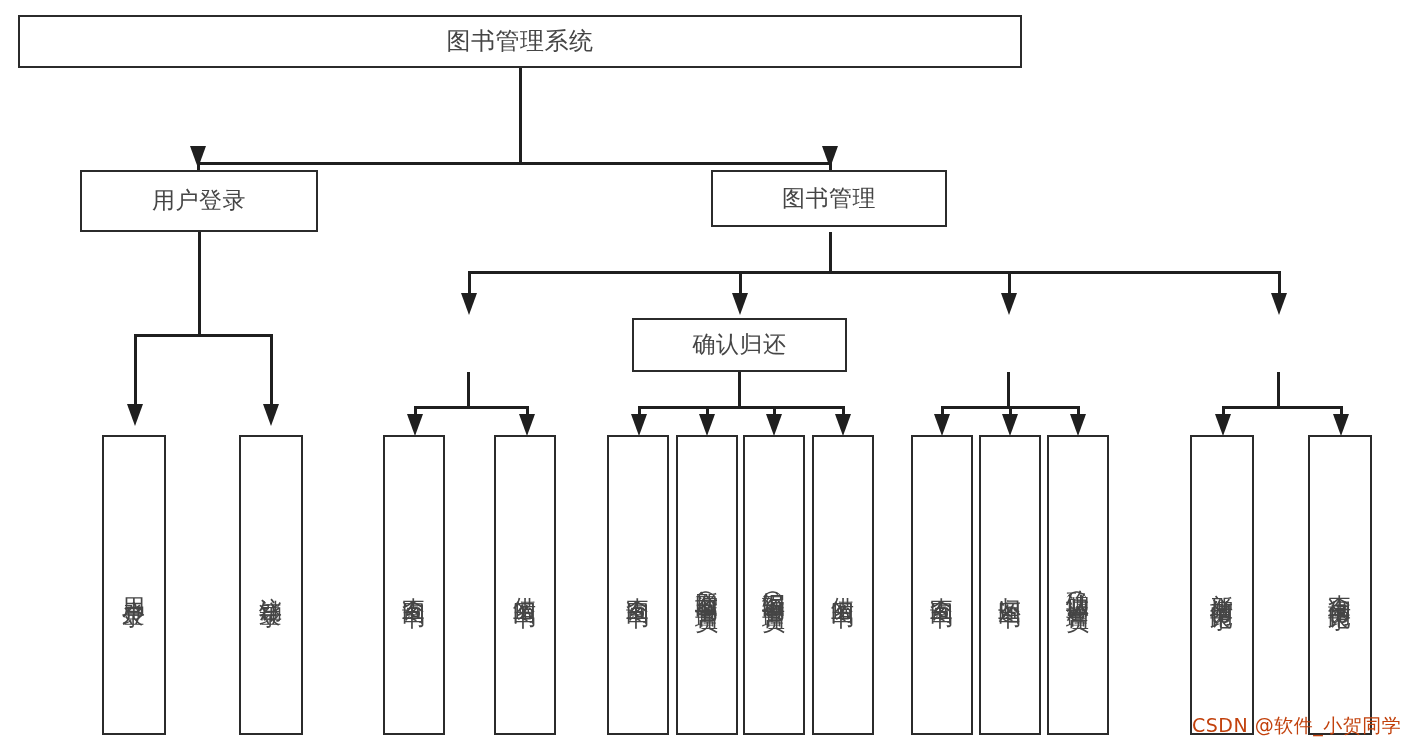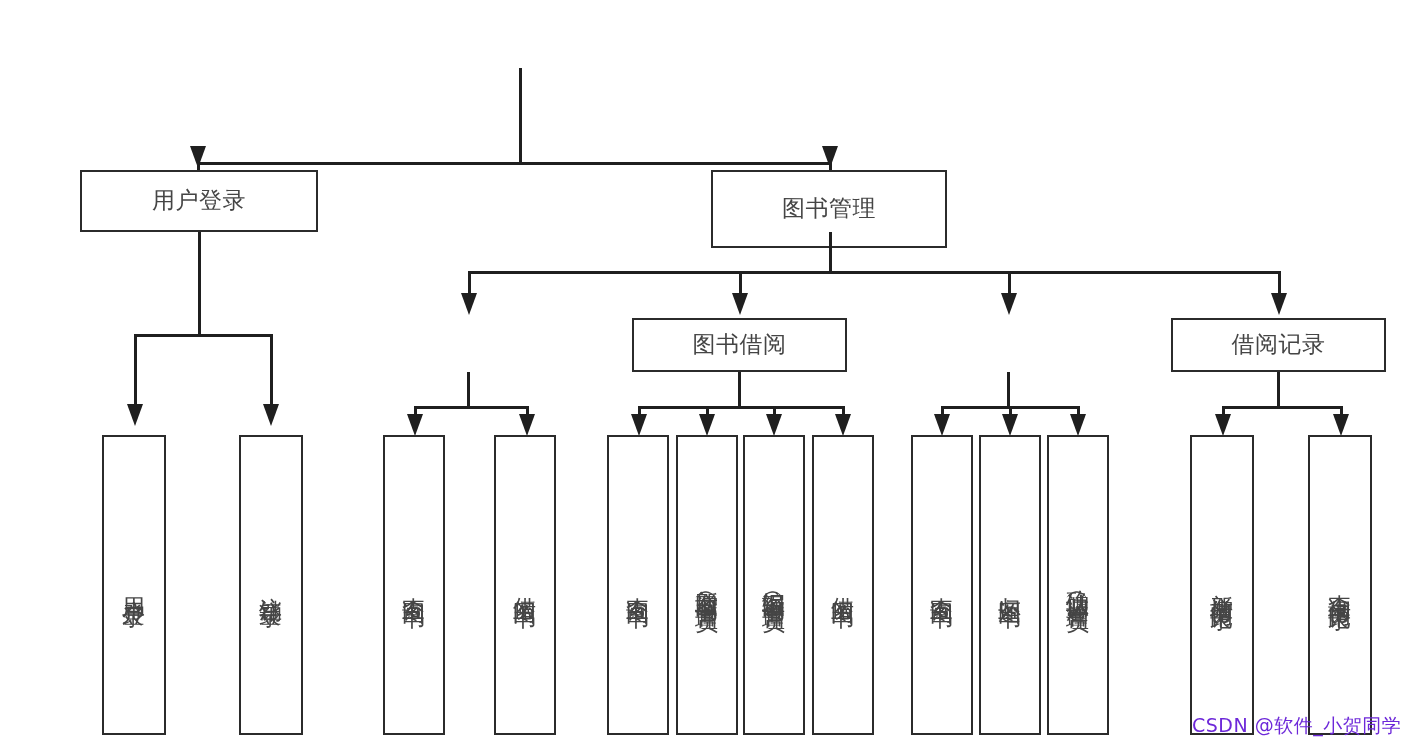--- a/index.html
+++ b/index.html
@@ -59,46 +59,49 @@
   .edge.hline{height:3px;}
   .arrow{
     position:absolute;
     width:0;height:0;
     border-left:8px solid transparent;
     border-right:8px solid transparent;
     border-top:22px solid #1f1f1f;
   }
   .watermark{
     position:absolute;
-    color:#6d28d9;
+    color:#c2410c;
     font-size:19px;
     letter-spacing:0.5px;
     white-space:nowrap;
     font-family:"DejaVu Sans","Liberation Sans",sans-serif;
   }
 </style>
 </head>
 <body>
 
 <div id="diagram">
 
+  <div class="node root h" style="left:18px;top:15px;width:1004px;height:53px;">
+    <span class="label">图书管理系统</span>
+  </div>
 
   <div class="edge vline" style="left:519px;top:68px;height:96px;"></div>
 
   <div class="edge hline" style="left:197px;top:162px;width:635px;"></div>
 
   <div class="edge vline" style="left:197px;top:162px;height:30px;"></div>
   <div class="arrow" style="left:190px;top:146px;"></div>
   <div class="edge vline" style="left:829px;top:162px;height:30px;"></div>
   <div class="arrow" style="left:822px;top:146px;"></div>
 
   <div class="node h" style="left:80px;top:170px;width:238px;height:62px;">
     <span class="label">用户登录</span>
   </div>
-  <div class="node h" style="left:711px;top:170px;width:236px;height:78px;">
+  <div class="node h" style="left:711px;top:170px;width:236px;height:57px;">
     <span class="label">图书管理</span>
   </div>
 
   <div class="edge vline" style="left:198px;top:232px;height:104px;"></div>
   <div class="edge hline" style="left:134px;top:334px;width:139px;"></div>
   <div class="edge vline" style="left:134px;top:334px;height:82px;"></div>
   <div class="arrow" style="left:127px;top:404px;"></div>
   <div class="edge vline" style="left:270px;top:334px;height:82px;"></div>
   <div class="arrow" style="left:263px;top:404px;"></div>
 
@@ -107,24 +110,21 @@
   <div class="edge vline" style="left:468px;top:271px;height:32px;"></div>
   <div class="arrow" style="left:461px;top:293px;"></div>
   <div class="edge vline" style="left:739px;top:271px;height:32px;"></div>
   <div class="arrow" style="left:732px;top:293px;"></div>
   <div class="edge vline" style="left:1008px;top:271px;height:32px;"></div>
   <div class="arrow" style="left:1001px;top:293px;"></div>
   <div class="edge vline" style="left:1278px;top:271px;height:32px;"></div>
   <div class="arrow" style="left:1271px;top:293px;"></div>
 
   <div class="node h" style="left:632px;top:318px;width:215px;height:54px;">
-    <span class="label">图书借阅</span>
-  </div>
-  <div class="node h" style="left:1171px;top:318px;width:215px;height:54px;">
-    <span class="label">借阅记录</span>
+    <span class="label">确认归还</span>
   </div>
 
   <div class="edge vline" style="left:467px;top:372px;height:36px;"></div>
   <div class="edge hline" style="left:414px;top:406px;width:115px;"></div>
   <div class="edge vline" style="left:414px;top:406px;height:18px;"></div>
   <div class="arrow" style="left:407px;top:414px;"></div>
   <div class="edge vline" style="left:526px;top:406px;height:18px;"></div>
   <div class="arrow" style="left:519px;top:414px;"></div>
 
   <div class="edge vline" style="left:738px;top:372px;height:36px;"></div>

